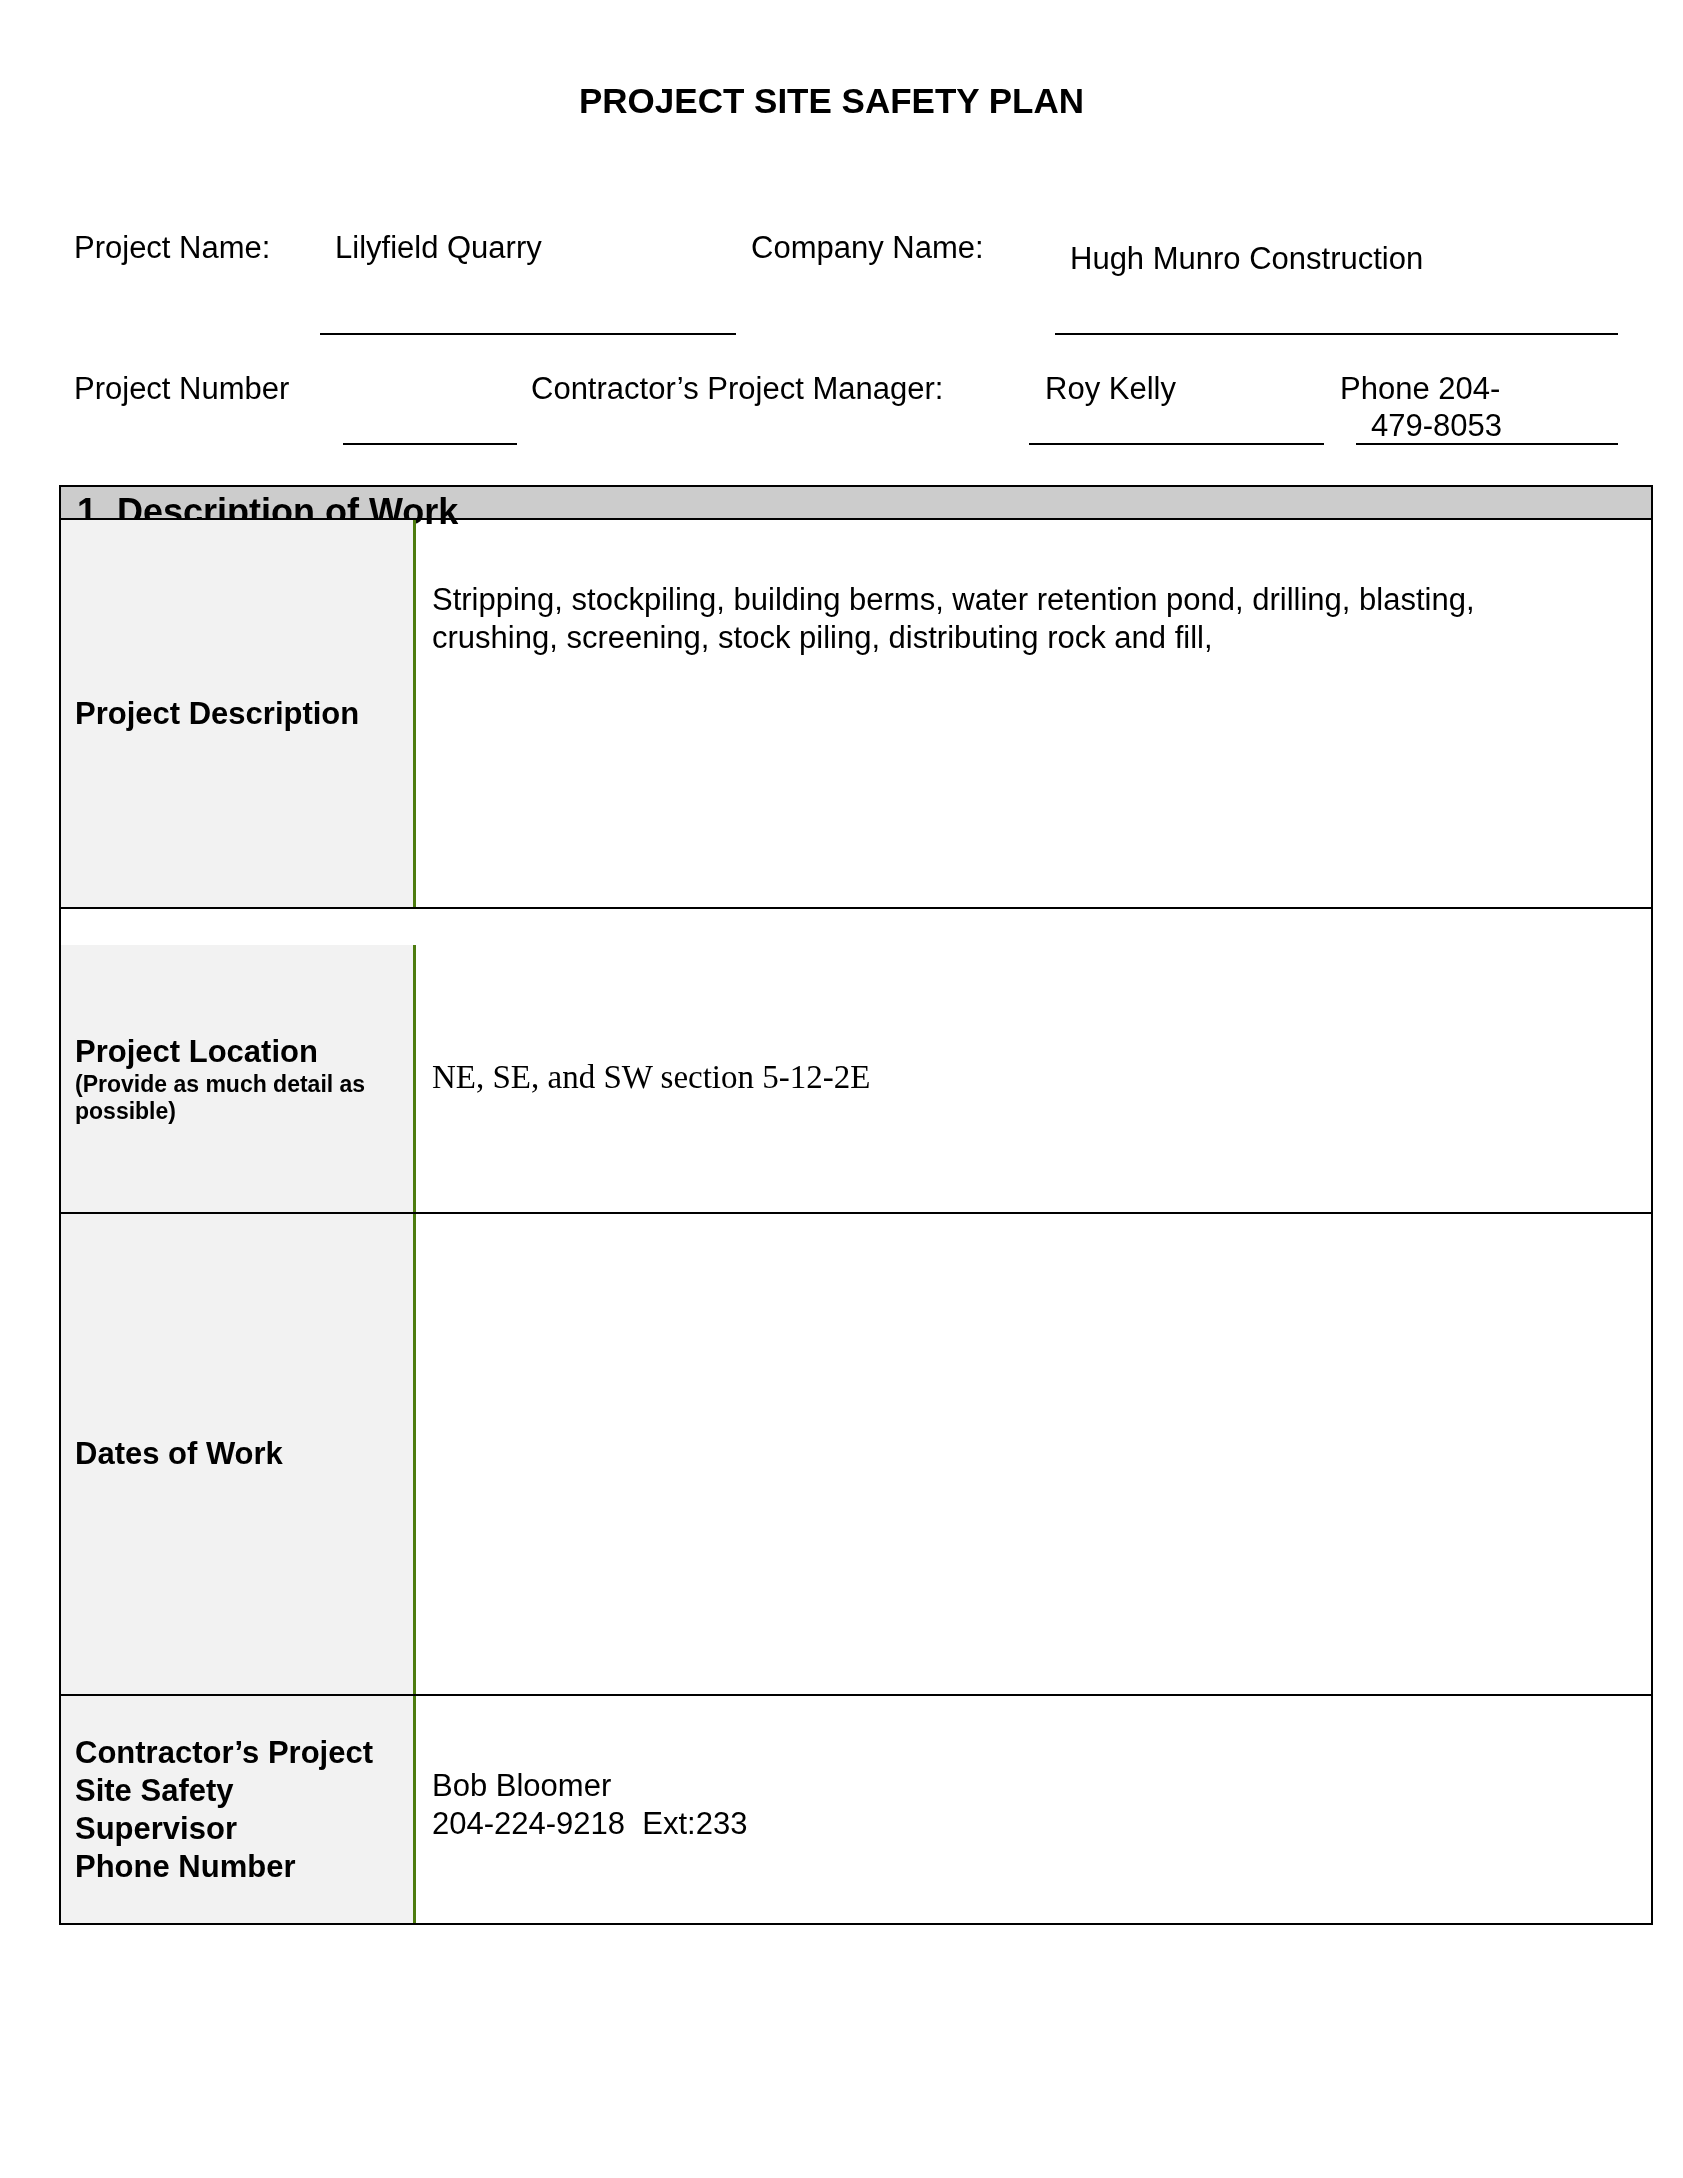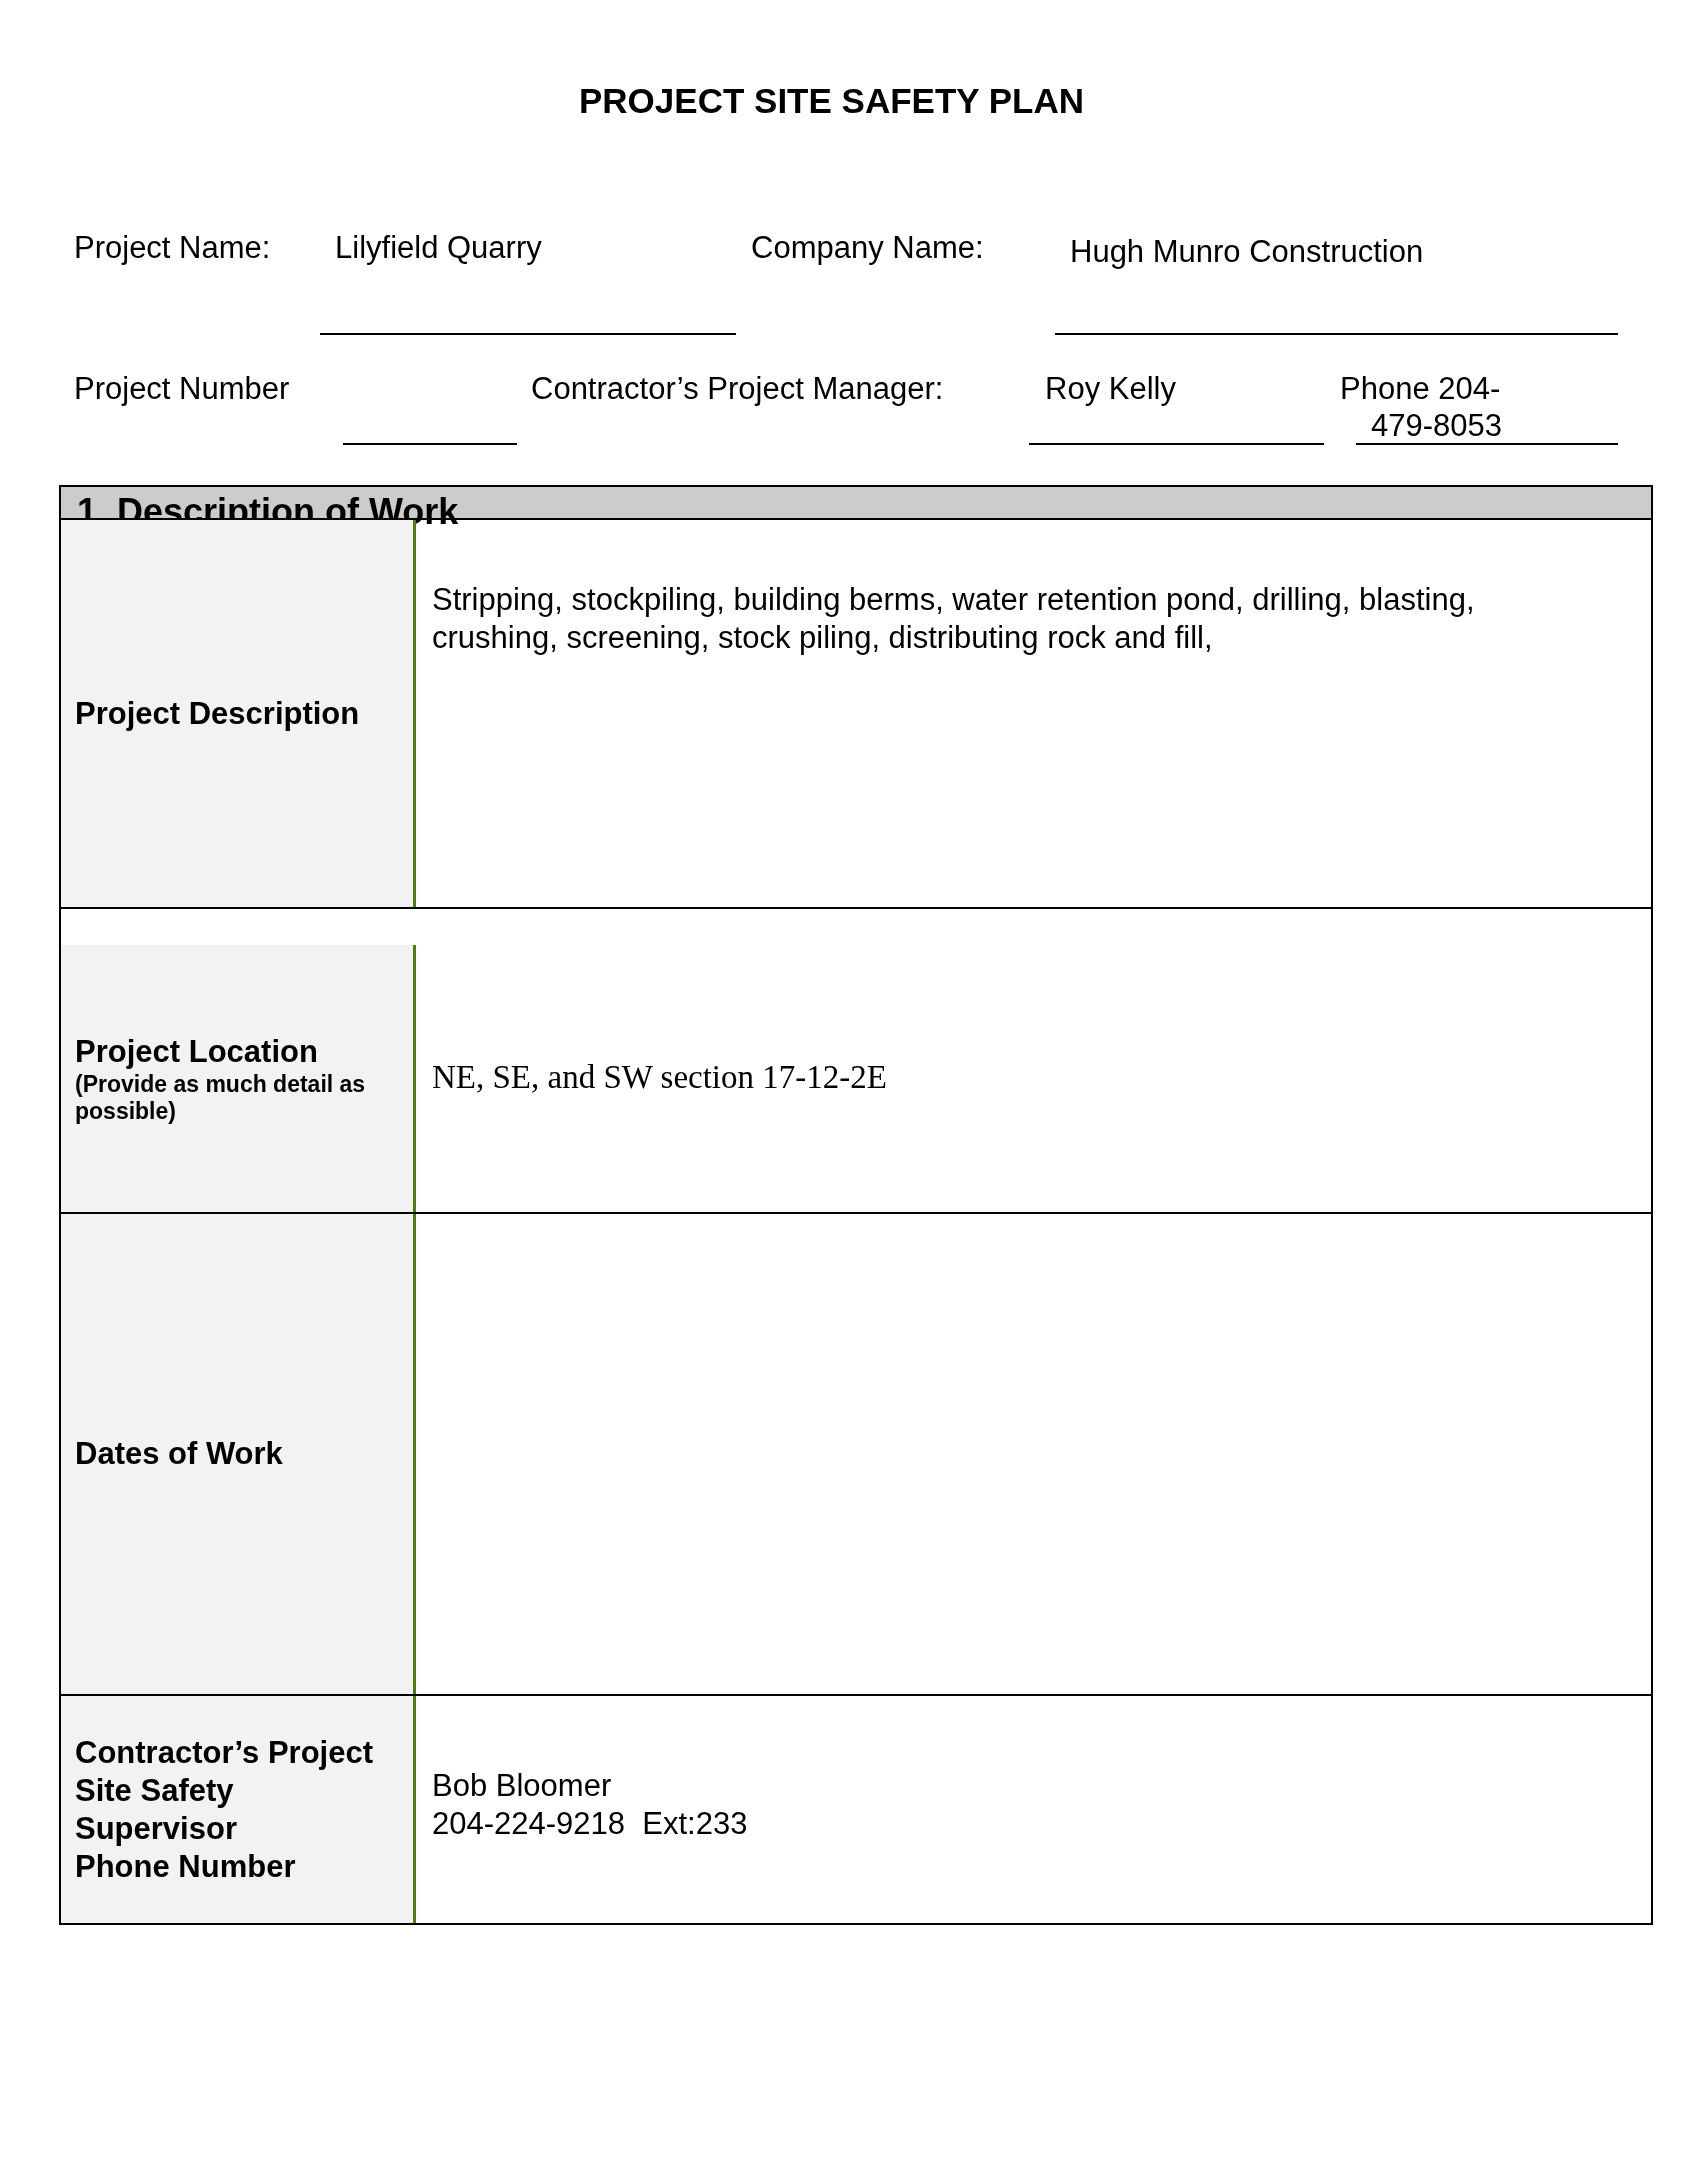--- a/index.html
+++ b/index.html
@@ -25,21 +25,21 @@
 </head>
 <body>
 
 <div class="abs title">PROJECT SITE SAFETY PLAN</div>
 
 <div class="abs lbl" style="left:74px; top:230px;">Project Name:</div>
 <div class="abs lbl" style="left:335px; top:230px;">Lilyfield Quarry</div>
 <div class="uline" style="left:320px; width:416px; top:333px;"></div>
 
 <div class="abs lbl" style="left:751px; top:230px;">Company Name:</div>
-<div class="abs lbl" style="left:1070px; top:234px;">Hugh Munro Construction</div>
+<div class="abs lbl" style="left:1070px; top:241px;">Hugh Munro Construction</div>
 <div class="uline" style="left:1055px; width:563px; top:333px;"></div>
 
 <div class="abs lbl" style="left:74px; top:371px;">Project Number</div>
 <div class="abs lbl" style="left:347px; top:398px; min-width:168px; height:36px;"></div>
 <div class="uline" style="left:343px; width:174px; top:443px;"></div>
 
 <div class="abs lbl" style="left:531px; top:371px;">Contractor’s Project Manager:</div>
 <div class="abs lbl" style="left:1045px; top:371px;">Roy Kelly</div>
 <div class="uline" style="left:1029px; width:295px; top:443px;"></div>
 
@@ -61,21 +61,21 @@
       </div>
     </div>
   </div>
 
   <div class="row" style="height:269px;margin-top:36px;">
     <div class="cell-label">
       <div class="main">Project Location</div>
       <div class="sub" style="white-space:normal; width:327px;">(Provide as much detail as possible)</div>
     </div>
     <div class="cell-value">
-      <div class="serif" style="position:absolute; left:16px; top:113px;">NE, SE, and SW section 17-12-2E</div>
+      <div class="serif" style="position:absolute; left:16px; top:113px;">NE, SE, and SW section 5-12-2E</div>
     </div>
   </div>
 
   <div class="row" style="height:482px;">
     <div class="cell-label">
       <div class="main">Dates of Work</div>
     </div>
   </div>
 
   <div class="row" style="height:227px;">

